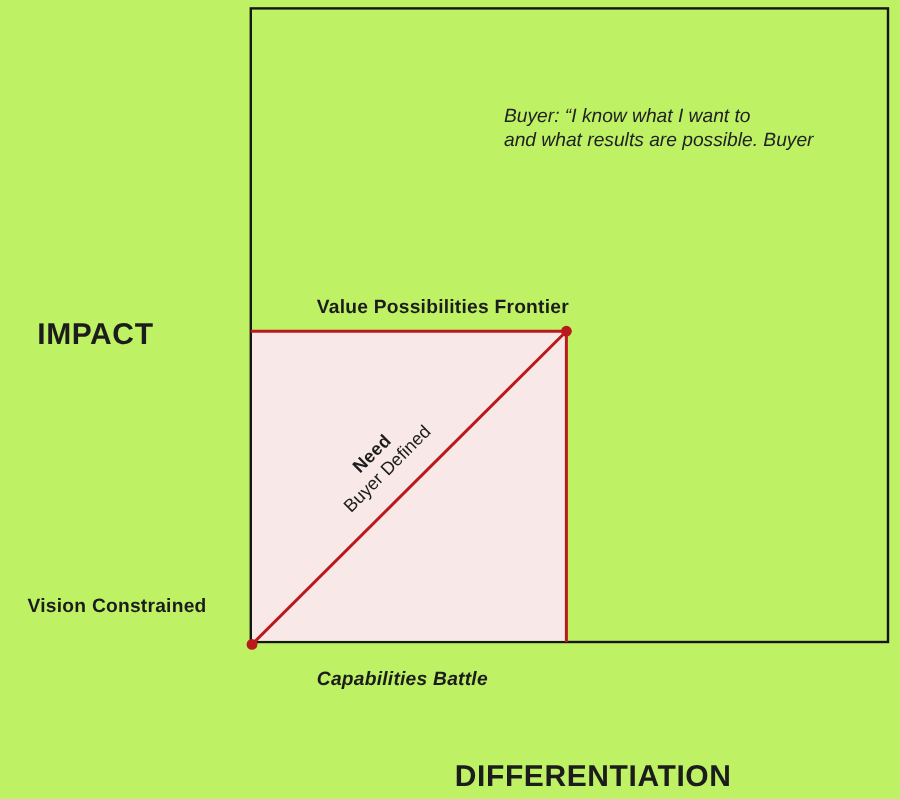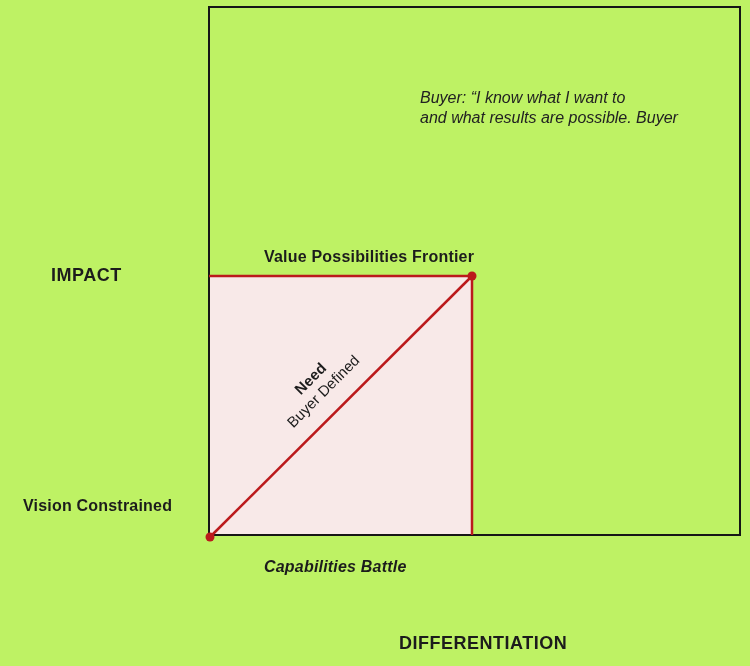--- a/index.html
+++ b/index.html
@@ -31,24 +31,23 @@
     left: 0;
     top: 0;
     width: 750px;
     height: 666px;
   }
   .lbl {
     position: absolute;
     white-space: nowrap;
   }
   .axis-title {
-    font-size: 18px;
+    font-size: 25px;
     font-weight: 700;
     letter-spacing: 0.5px;
-    margin-left: 20px;
   }
   .sub-label {
     font-size: 16px;
     font-weight: 700;
     letter-spacing: 0.2px;
   }
   .quote {
     position: absolute;
     left: 420px;
     top: 88px;

